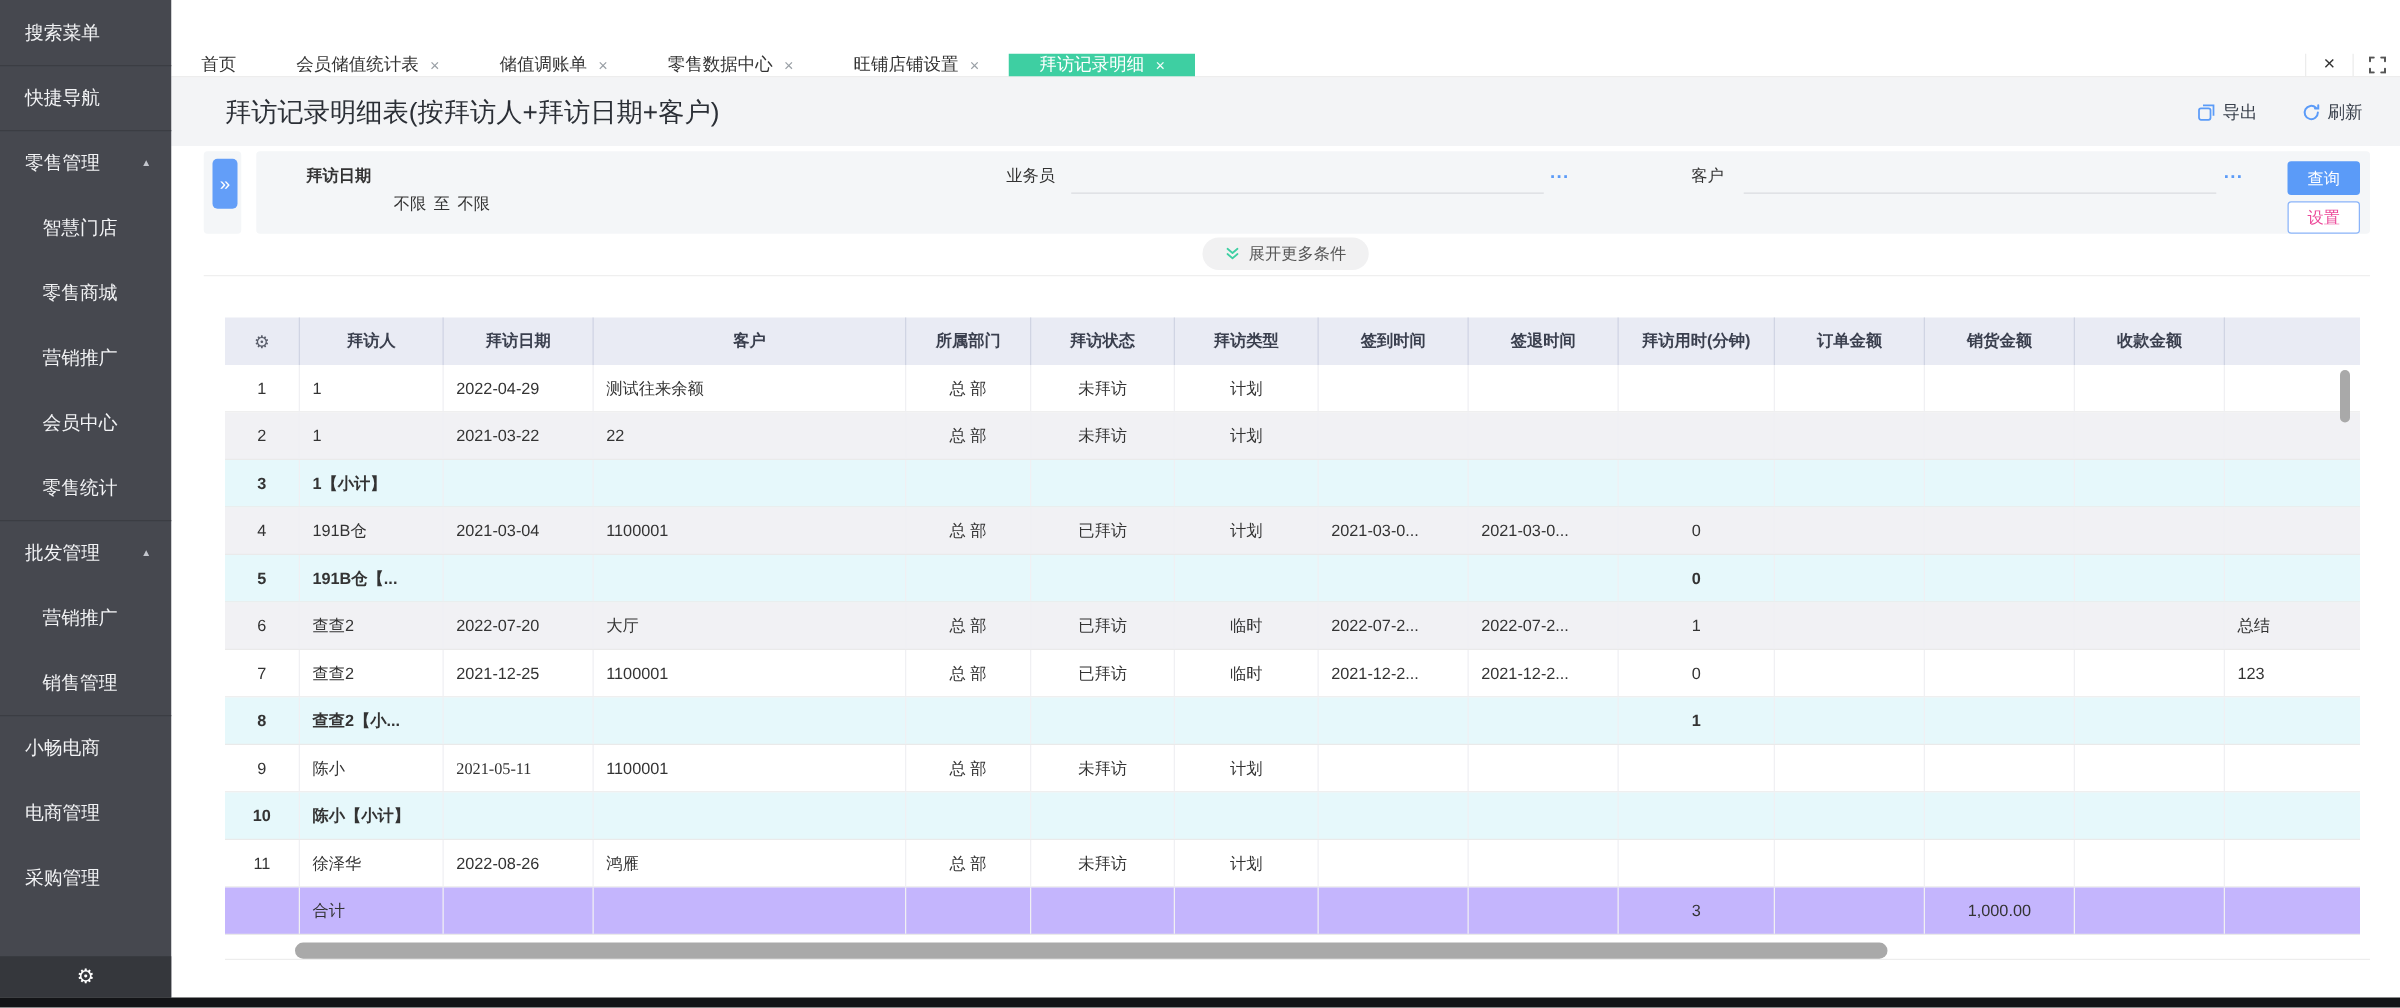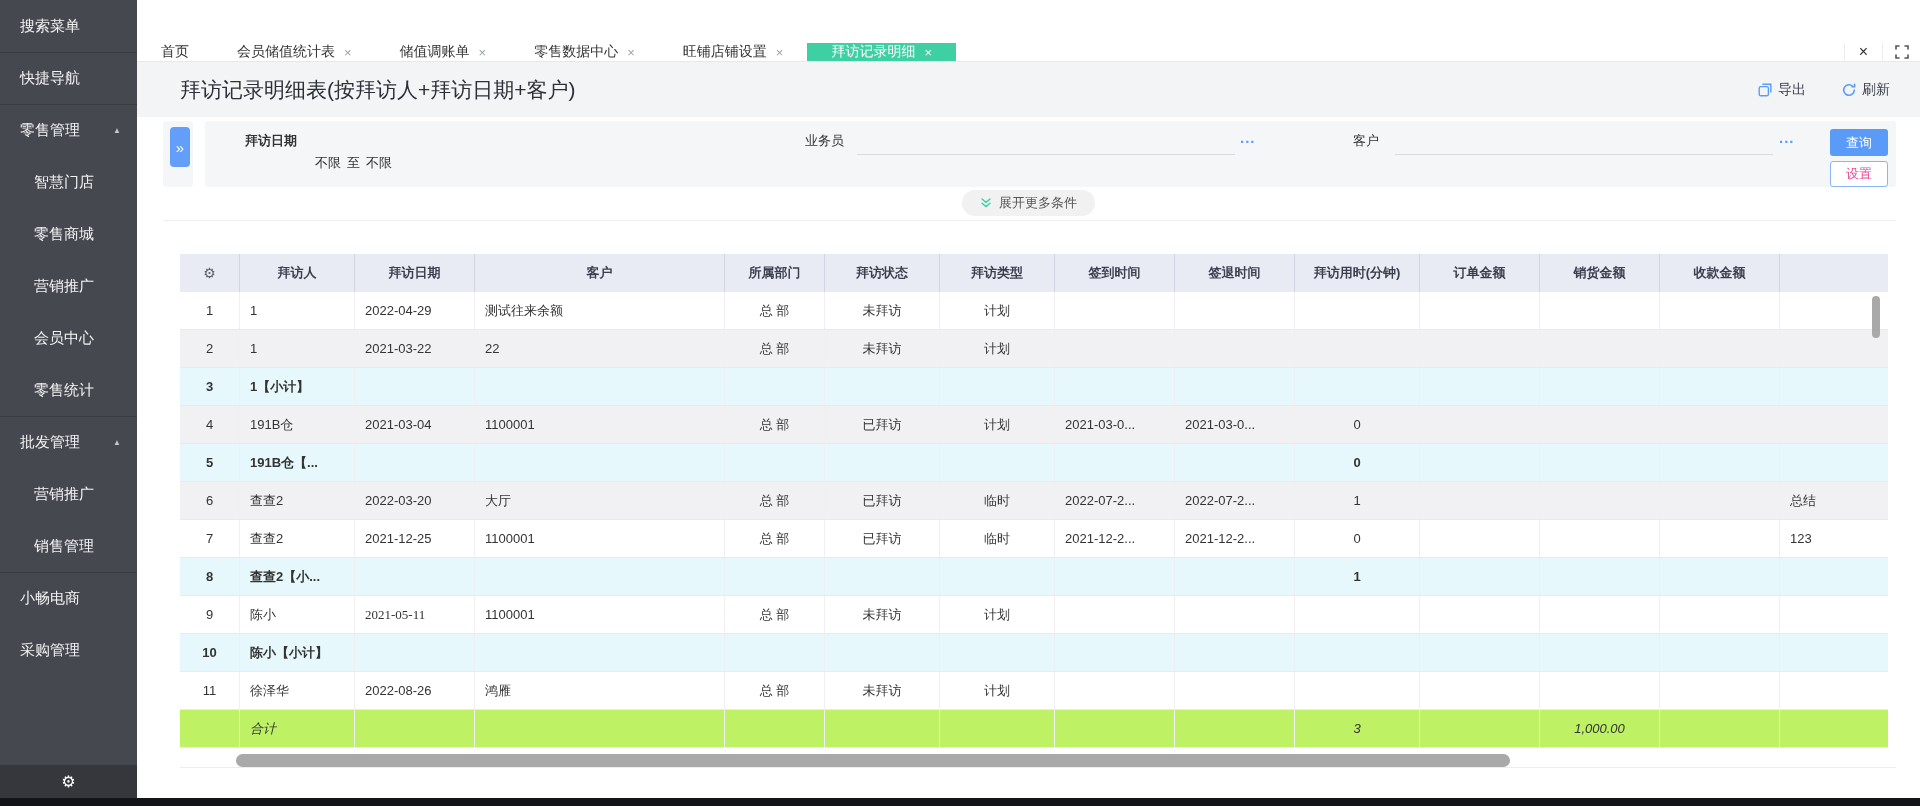--- a/index.html
+++ b/index.html
@@ -68,21 +68,21 @@
   .thead{background:#e9ebf4;}
   .thead .cell{font-weight:700;color:#3a3f4e;border-right:1px solid #d0d4e3;}
   .thead .cell:last-child{border-right:none;}
   .cell{flex:none;line-height:38px;font-size:13px;padding:0 10px;white-space:nowrap;overflow:hidden;}
   .tbody .trow{border-bottom:1px solid #eaeaea;}
   .tbody .cell{border-right:1px solid #f0f0f3;color:#333;}
   .tbody .cell:last-child{border-right:none;}
   .trow.white{background:#fff;}
   .trow.grey{background:#f1f1f4;}
   .trow.subtotal{background:#e6f8fb;font-weight:700;}
-  .trow.total{background:#bef264;font-style:italic;}
+  .trow.total{background:#c4b5fd;}
   .al-c{text-align:center;}
   .al-l{text-align:left;}
   .gear-hd{font-size:14px;color:#5a5e6b;cursor:pointer;}
 
   .hscroll{margin-top:6px;height:14px;position:relative;border-bottom:1px solid #ededed;}
   .hthumb{position:absolute;left:56px;top:0;width:1274px;height:13px;background:#a9a9a9;border-radius:7px;cursor:pointer;}
   .vthumb{position:absolute;left:1692px;top:42px;width:8px;height:42px;background:#a9a9a9;border-radius:4px;cursor:pointer;}
 
   svg{display:block;}
 </style>
@@ -121,20 +121,23 @@
         <span class="grp-arrow">▲</span>
       </div>
       <div class="side-item lvl2">
         <span>营销推广</span>
       </div>
       <div class="side-item lvl2">
         <span>销售管理</span>
       </div>
       <div class="side-item divided">
         <span>小畅电商</span>
+      </div>
+      <div class="side-item">
+        <span>电商管理</span>
       </div>
       <div class="side-item">
         <span>采购管理</span>
       </div>
     </nav>
   <div class="side-footer">
     <span class="gear">⚙</span>
   </div>
 </aside>
 <div class="bottom-bar"></div>
@@ -346,21 +349,21 @@
             <div class="cell al-l" style="width: 120px;"></div>
             <div class="cell al-c" style="width: 125px;">0</div>
             <div class="cell al-c" style="width: 120px;"></div>
             <div class="cell al-c" style="width: 120px;"></div>
             <div class="cell al-c" style="width: 120px;"></div>
             <div class="cell al-l" style="width: 108px;"></div>
           </div>
           <div class="trow grey">
             <div class="cell al-c" style="width: 60px;">6</div>
             <div class="cell al-l" style="width: 115px;">查查2</div>
-            <div class="cell al-l" style="width: 120px;">2022-03-20</div>
+            <div class="cell al-l" style="width: 120px;">2022-07-20</div>
             <div class="cell al-l" style="width: 250px;">大厅</div>
             <div class="cell al-c" style="width: 100px;">总 部</div>
             <div class="cell al-c" style="width: 115px;">已拜访</div>
             <div class="cell al-c" style="width: 115px;">临时</div>
             <div class="cell al-l" style="width: 120px;">2022-07-2...</div>
             <div class="cell al-l" style="width: 120px;">2022-07-2...</div>
             <div class="cell al-c" style="width: 125px;">1</div>
             <div class="cell al-c" style="width: 120px;"></div>
             <div class="cell al-c" style="width: 120px;"></div>
             <div class="cell al-c" style="width: 120px;"></div>

